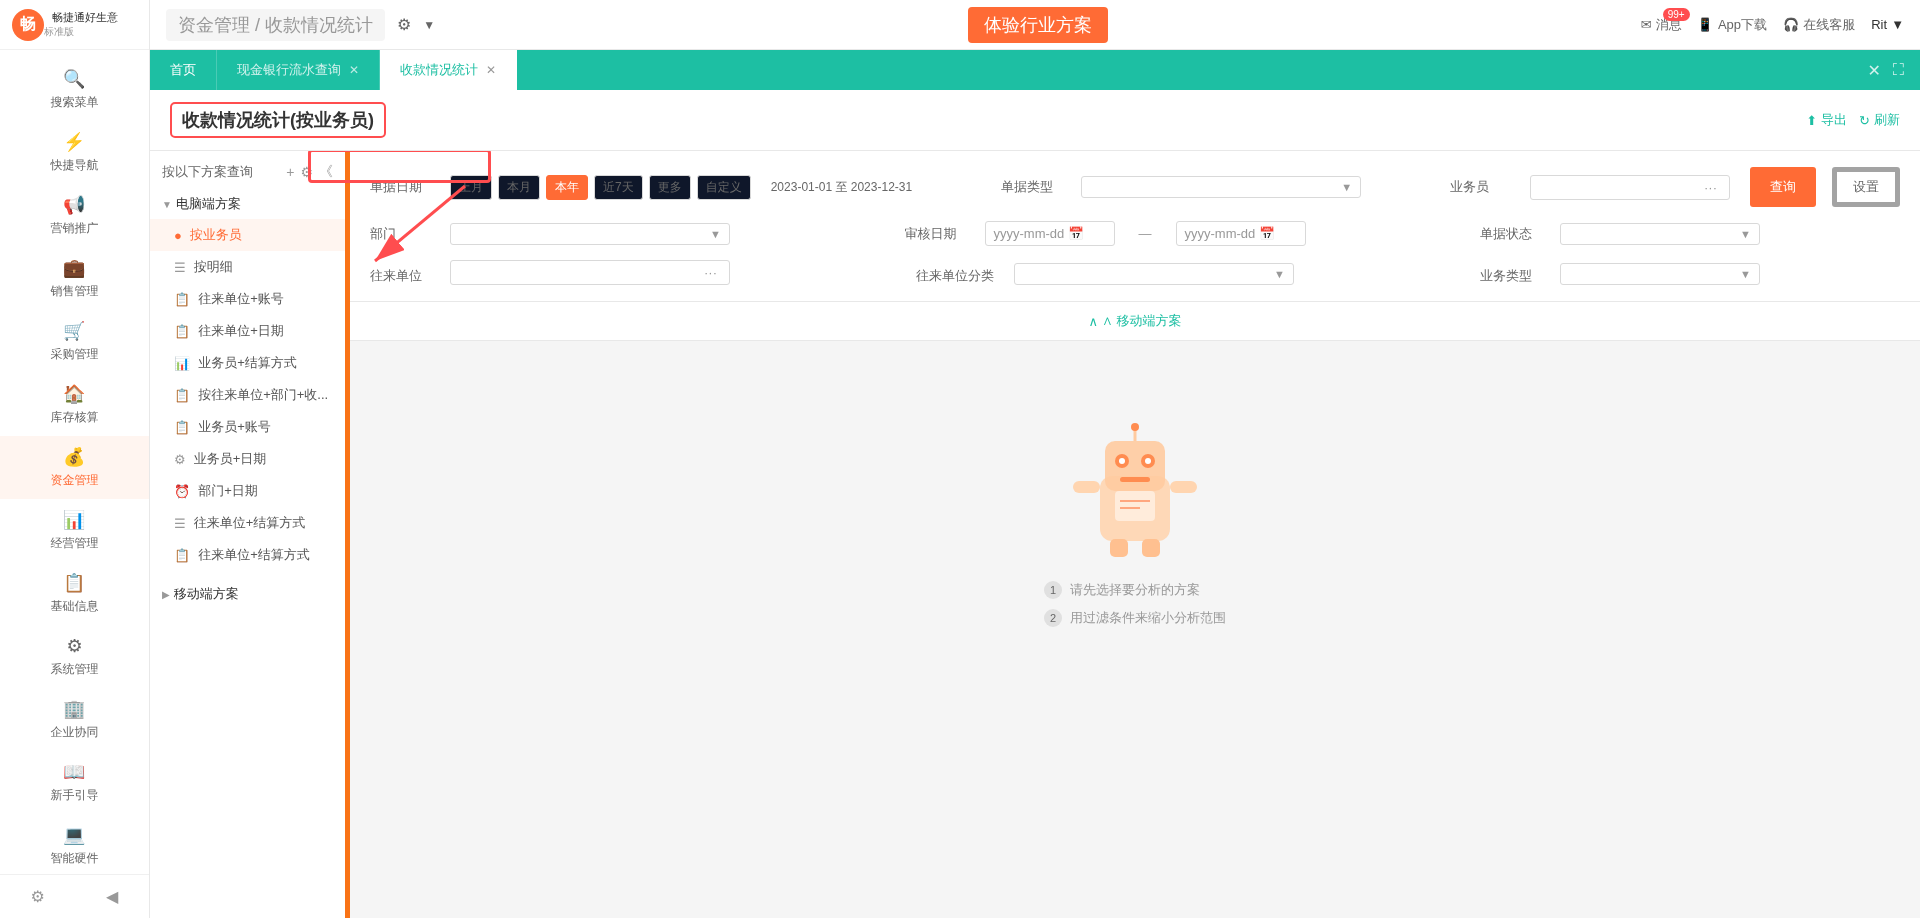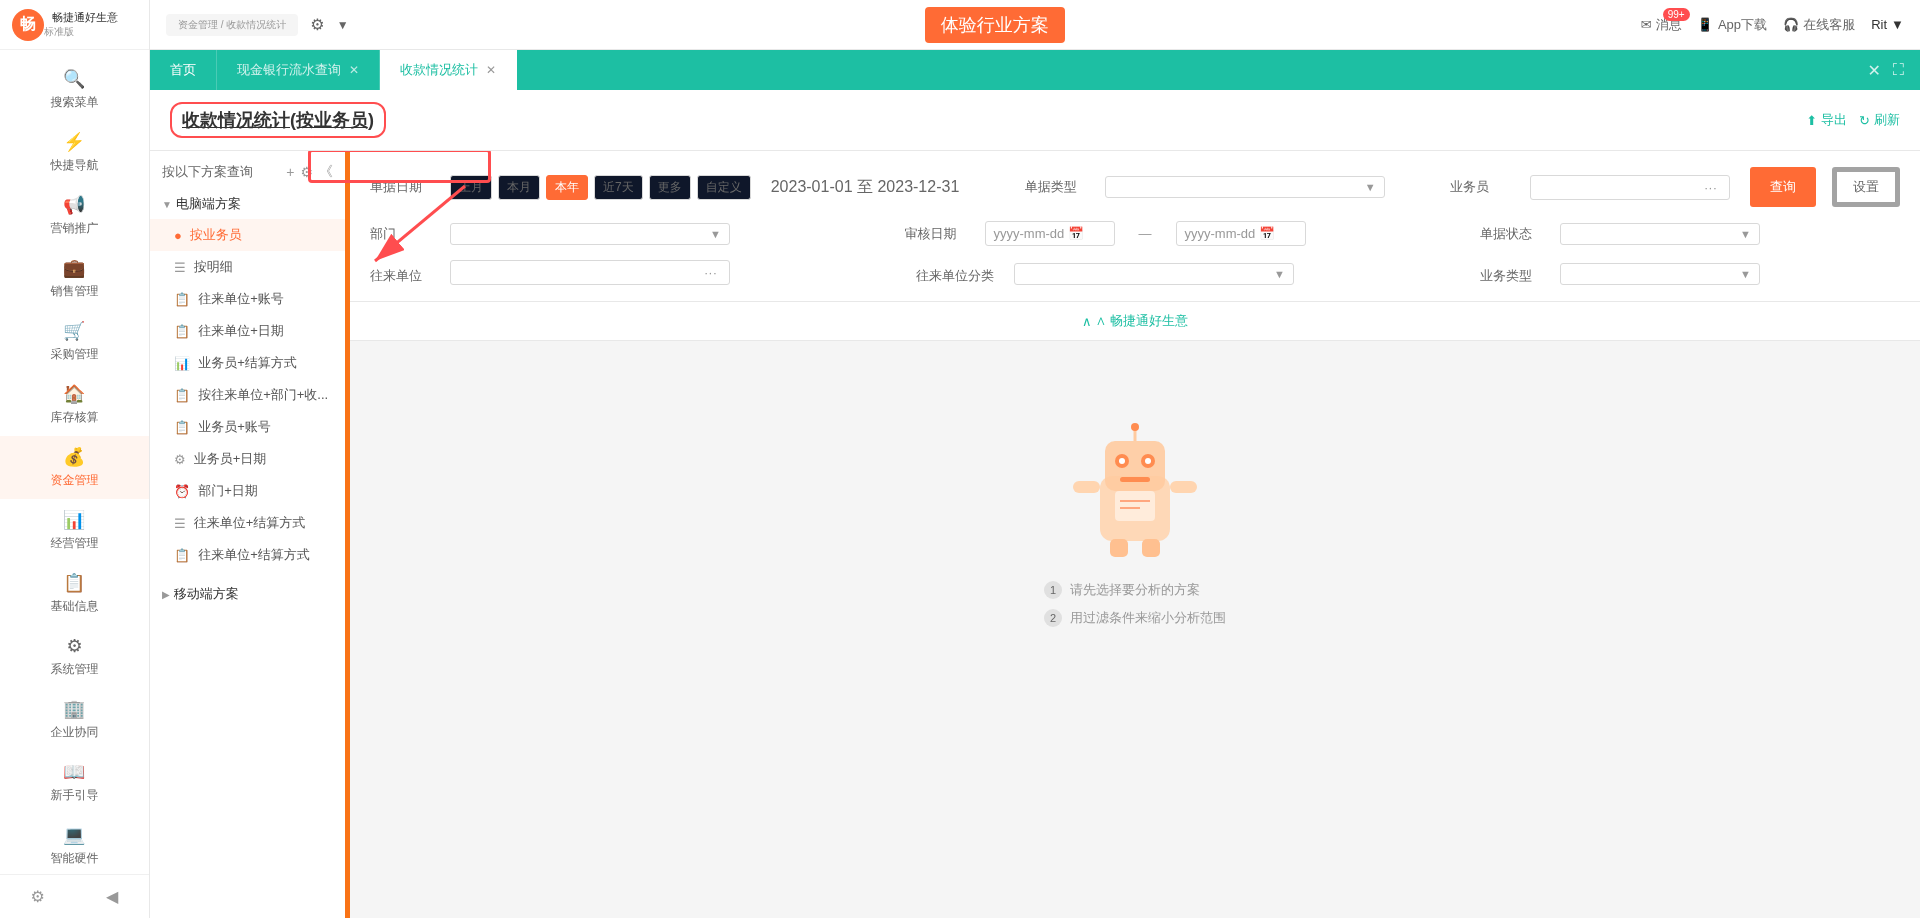--- a/index.html
+++ b/index.html
@@ -18,21 +18,21 @@
     .sidebar-item-label { font-size: 12px; }
     .sidebar-footer { padding: 12px 0; border-top: 1px solid #f0f0f0; display: flex; justify-content: space-around; }
     .sidebar-footer-btn { color: #999; cursor: pointer; font-size: 16px; }
 
     
     .main { flex: 1; display: flex; flex-direction: column; height: 918px; overflow: hidden; }
 
     
     .topbar { height: 50px; background: #fff; display: flex; align-items: center; padding: 0 16px; border-bottom: 1px solid #e8e8e8; justify-content: space-between; }
     .topbar-left { display: flex; align-items: center; gap: 12px; }
-    .topbar-breadcrumb { color: #999; font-size: 10px; background: #f5f5f5; padding: 4px 12px; border-radius: 4px; }
+    .topbar-breadcrumb { color: #999; font-size: 18px; background: #f5f5f5; padding: 4px 12px; border-radius: 4px; }
     .topbar-settings { color: #666; font-size: 16px; cursor: pointer; }
     .topbar-dropdown { color: #666; font-size: 12px; cursor: pointer; }
     .topbar-trial-btn { background: #ff6b35; color: white; border: none; padding: 6px 16px; border-radius: 4px; cursor: pointer; font-size: 18px; }
     .topbar-right { display: flex; align-items: center; gap: 16px; }
     .topbar-msg { display: flex; align-items: center; gap: 4px; color: #666; font-size: 13px; cursor: pointer; position: relative; }
     .badge { background: #ff4d4f; color: white; font-size: 10px; padding: 1px 5px; border-radius: 10px; position: absolute; top: -8px; right: -8px; }
     .topbar-app { display: flex; align-items: center; gap: 4px; color: #666; font-size: 13px; cursor: pointer; }
     .topbar-service { display: flex; align-items: center; gap: 4px; color: #666; font-size: 13px; cursor: pointer; }
     .topbar-user { display: flex; align-items: center; gap: 4px; font-size: 13px; color: #333; cursor: pointer; }
 
@@ -44,21 +44,21 @@
     .tab-close { margin-left: 8px; font-size: 12px; color: rgba(255,255,255,0.7); }
     .tab.active .tab-close { color: #999; }
     .tabs-actions { margin-left: auto; display: flex; align-items: center; gap: 12px; padding-right: 16px; }
     .tabs-action-btn { color: rgba(255,255,255,0.8); cursor: pointer; font-size: 16px; }
 
     
     .page-content { flex: 1; overflow: hidden; background: #f5f5f5; display: flex; flex-direction: column; }
 
     
     .page-header { background: #fff; padding: 12px 20px; display: flex; align-items: center; justify-content: space-between; border-bottom: 1px solid #e8e8e8; }
-    .page-title { font-size: 18px; font-weight: 600; color: #333; border: 2px solid #ff4d4f; padding: 4px 10px; border-radius: 12px; text-decoration: underline; }
+    .page-title { font-size: 18px; font-weight: 600; color: #333; border: 2px solid #ff4d4f; padding: 4px 10px; border-radius: 5px; }
     .page-header-actions { display: flex; gap: 12px; }
     .btn-export { display: flex; align-items: center; gap: 4px; color: #1dbfa3; cursor: pointer; font-size: 13px; }
     .btn-refresh { display: flex; align-items: center; gap: 4px; color: #1dbfa3; cursor: pointer; font-size: 13px; }
 
     
     .body-layout { display: flex; flex: 1; overflow: hidden; }
 
     
     .left-panel { width: 200px; background: #fff; border-right: 5px solid #f97316; overflow-y: auto; flex-shrink: 0; padding: 12px 0; }
     .left-panel-header { display: flex; align-items: center; justify-content: space-between; padding: 0 12px 8px; }
@@ -77,21 +77,21 @@
     .right-panel { flex: 1; display: flex; flex-direction: column; overflow: hidden; }
 
     
     .filter-area { background: #fff; padding: 16px 20px; border-bottom: 1px solid #e8e8e8; }
     .filter-row { display: flex; align-items: center; gap: 20px; margin-bottom: 14px; }
     .filter-row:last-child { margin-bottom: 0; align-items: flex-end; }
     .filter-label { color: #666; font-size: 13px; white-space: nowrap; min-width: 60px; }
     .filter-date-group { display: flex; align-items: center; gap: 6px; }
     .date-btn { padding: 3px 8px; border: 1px solid #d9d9d9; border-radius: 3px; cursor: pointer; font-size: 12px; color: #666; background: #0f172a; }
     .date-btn.active { background: #ff6b35; color: white; border-color: #ff6b35; }
-    .date-range { font-size: 16px; color: #666; }
+    .date-range { font-size: 12px; color: #666; }
     .filter-select { display: flex; align-items: center; border: 1px solid #d9d9d9; border-radius: 3px; padding: 4px 8px; min-width: 200px; cursor: pointer; background: #fff; }
     .filter-select-text { flex: 1; color: #999; font-size: 13px; }
     .filter-select-arrow { color: #999; font-size: 11px; }
     .filter-select.wide { min-width: 280px; }
     .filter-dots { color: #999; cursor: pointer; margin: 0 4px; }
     .filter-date-input { display: flex; align-items: center; border: 1px solid #d9d9d9; border-radius: 3px; padding: 4px 8px; cursor: pointer; background: #fff; color: #999; font-size: 13px; gap: 4px; min-width: 130px; }
     .filter-date-sep { color: #999; margin: 0 4px; }
     .filter-actions { display: flex; gap: 16px; margin-left: auto; }
     .btn-query { background: #ff6b35; color: white; border: none; padding: 6px 20px; border-radius: 3px; cursor: pointer; font-size: 13px; }
     .btn-settings { background: #fff; color: #666; border: 5px solid #a3a3a3; padding: 6px 16px; border-radius: 3px; cursor: pointer; font-size: 13px; }
@@ -409,21 +409,21 @@
             <div class="filter-select" style="min-width:200px;">
               <span class="filter-select-text"></span>
               <span class="filter-select-arrow">▼</span>
             </div>
             <div style="width:120px;"></div>
           </div>
         </div>
 
         <div class="collapse-bar">
           <span>∧</span>
-          <span>∧ 畅捷通好生意</span>
+          <span>∧ 移动端方案</span>
         </div>
 
         <div class="data-area">
           <div class="empty-illustration">
 
             <svg width="160" height="140" viewBox="0 0 160 140">
 
               <rect x="45" y="55" width="70" height="65" rx="12" fill="#ffd5b0" opacity="0.9"></rect>
 
               <rect x="50" y="20" width="60" height="50" rx="10" fill="#ffcba0" opacity="0.9"></rect>

